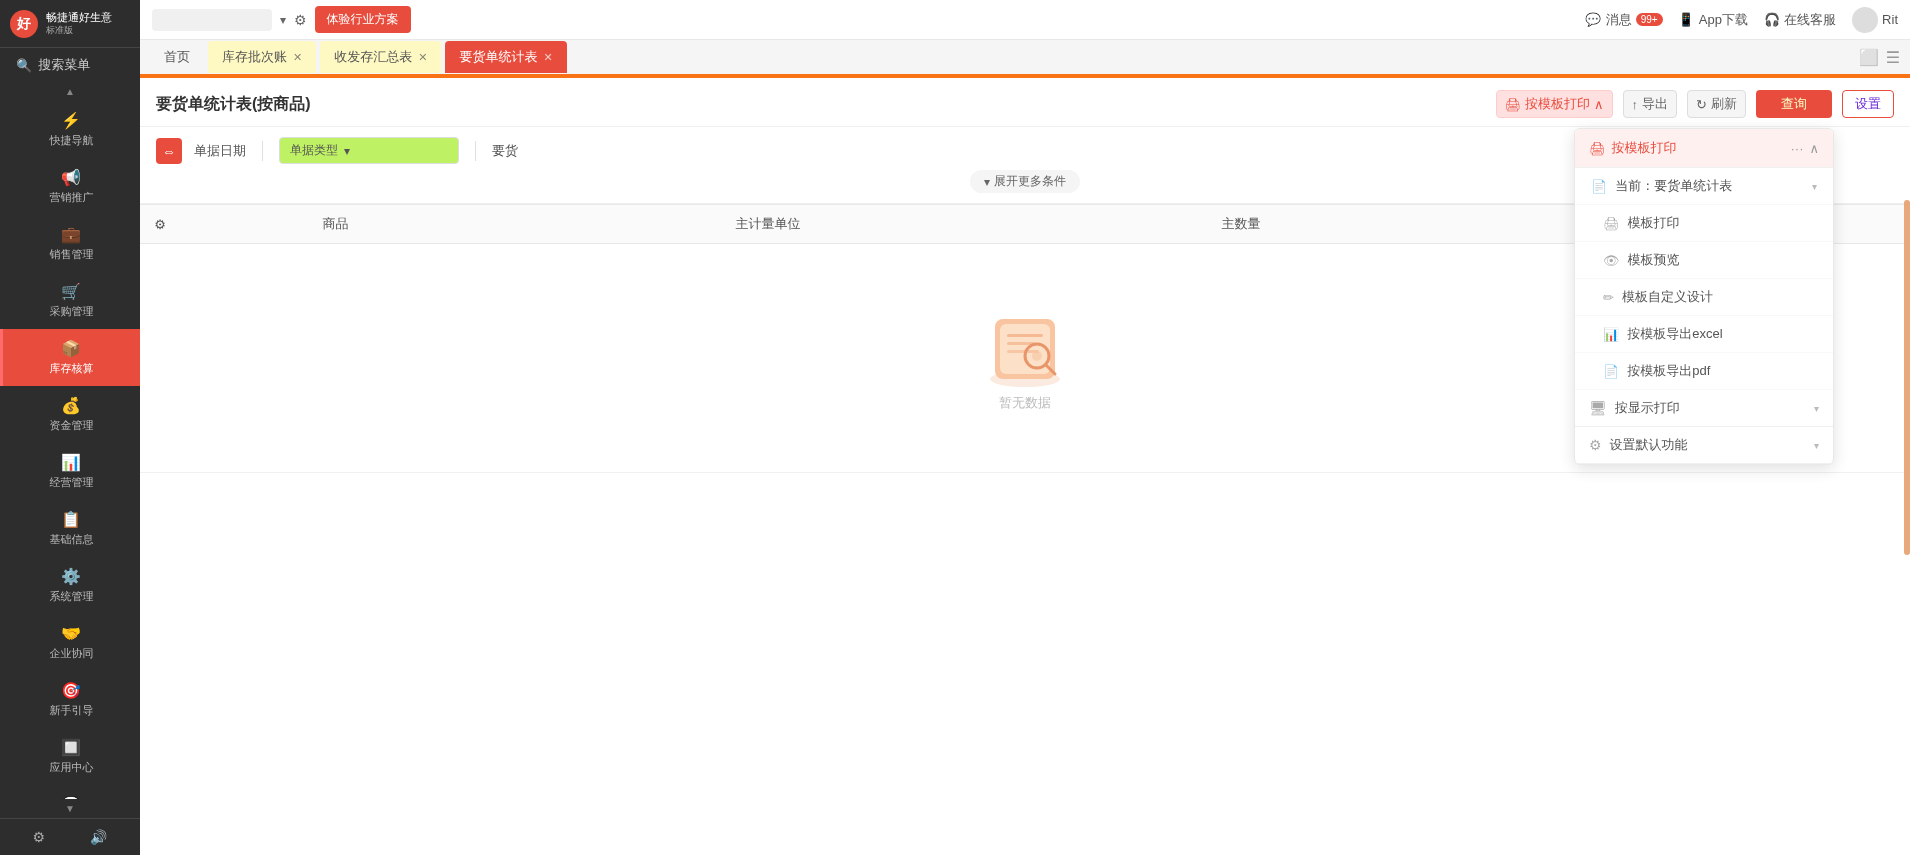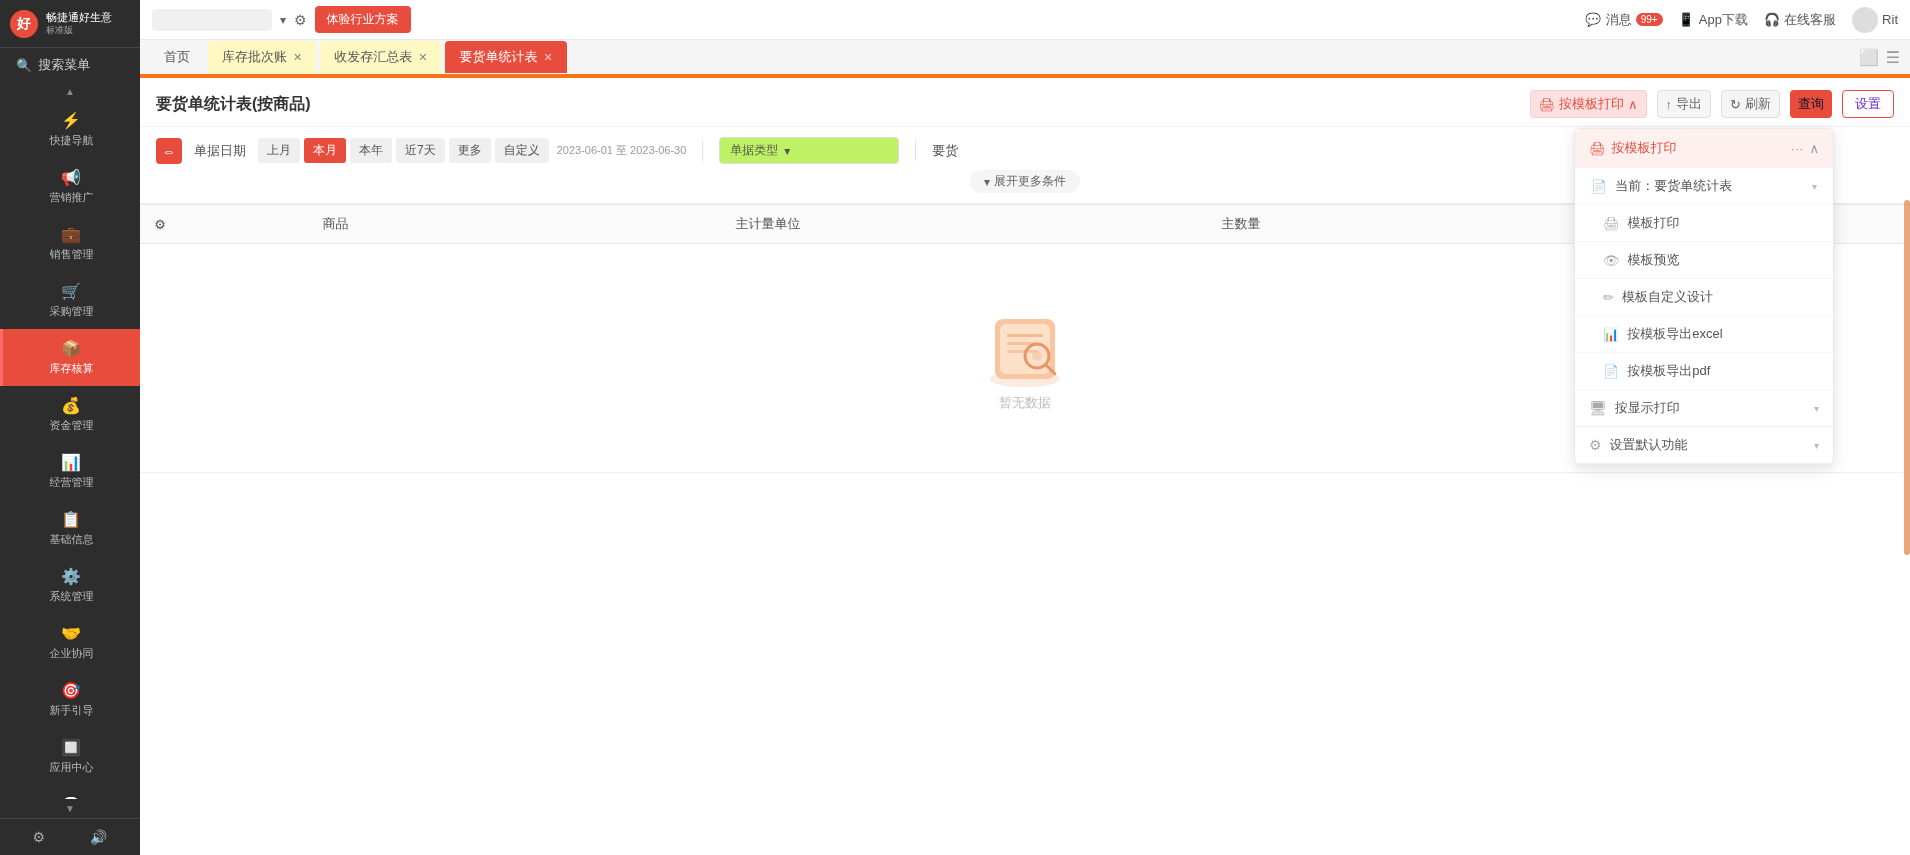--- a/index.html
+++ b/index.html
@@ -244,24 +244,24 @@
     .action-btn.active {
       background: #ffe0e0;
     }
     .action-btn-gray {
       color: #666;
       background: #f5f5f5;
       border: 1px solid #ddd;
     }
     .action-query-btn {
       background: #e74c3c;
-      color: #0f172a;
+      color: #fef9c3;
       border: none;
       border-radius: 4px;
-      padding: 5px 8px;
+      padding: 5px 25px;
       font-size: 13px;
       cursor: pointer;
     }
     .action-settings-btn {
       border: 1px solid #e74c3c;
       color: #6d28d9;
       background: white;
       border-radius: 4px;
       padding: 4px 12px;
       font-size: 13px;
@@ -671,29 +671,20 @@
 
     <div class="filter-bar">
       <div class="filter-row">
 
         <div style="display:flex;align-items:center;justify-content:center;width:26px;height:26px;background:#e74c3c;border-radius:4px;cursor:pointer;">
           <span style="color:white;font-size:14px;">⇔</span>
         </div>
 
         <span class="filter-label">单据日期</span>
 
-        <div class="date-group">
-          <button class="date-btn">上月</button>
-          <button class="date-btn active">本月</button>
-          <button class="date-btn">本年</button>
-          <button class="date-btn">近7天</button>
-          <button class="date-btn">更多</button>
-          <button class="date-btn">自定义</button>
-          <span class="date-range-text">2023-06-01 至 2023-06-30</span>
-        </div>
 
         <div class="filter-divider"></div>
 
         <div class="order-type-select">
           <span>单据类型</span>
           <span>▾</span>
         </div>
 
         <div class="filter-divider"></div>
 

